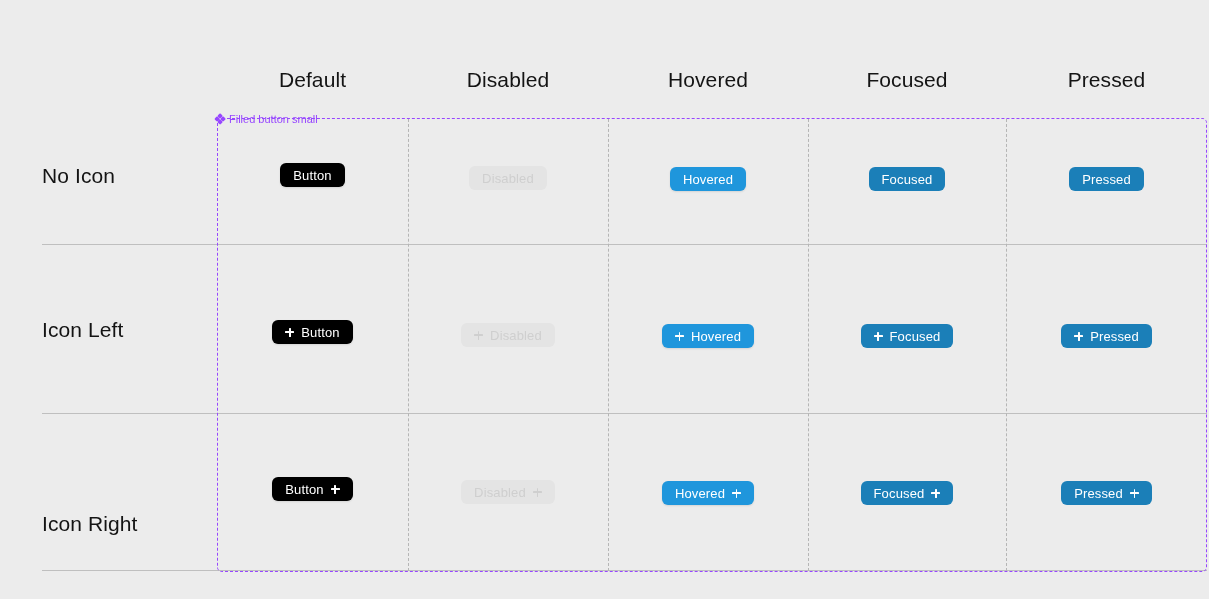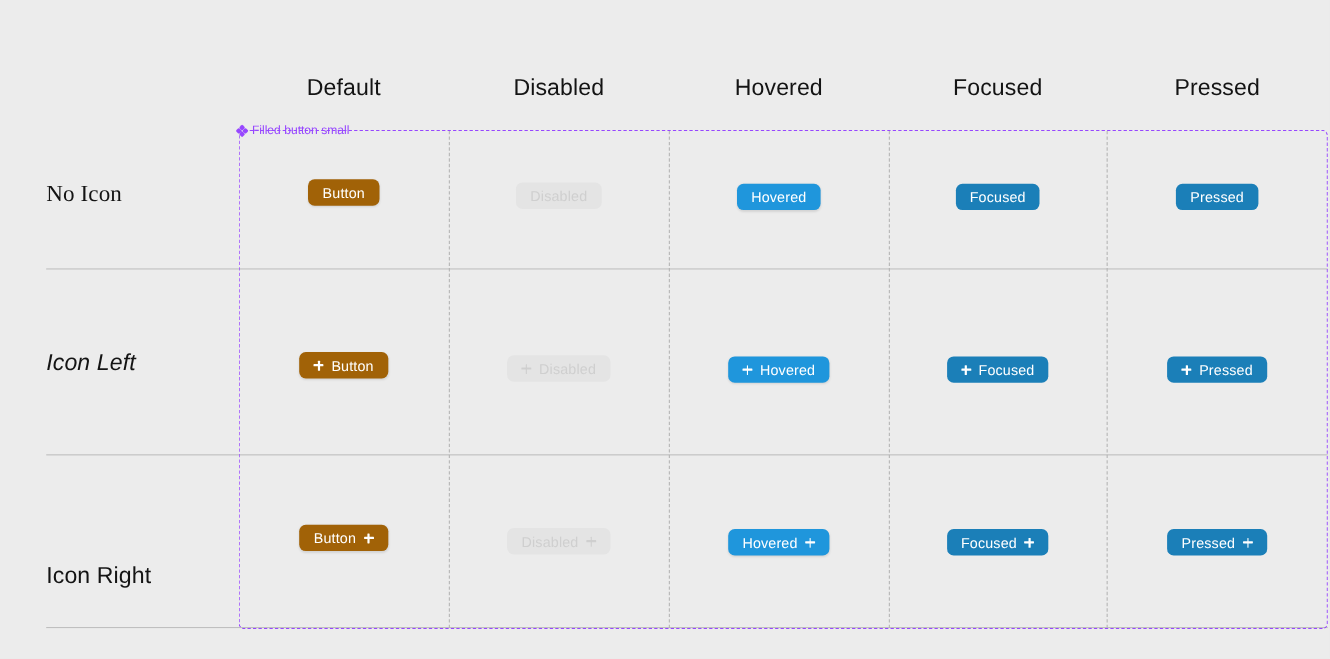--- a/index.html
+++ b/index.html
@@ -143,21 +143,21 @@
     font-size: 13px;
     font-weight: 400;
     letter-spacing: 0.15px;
     white-space: nowrap;
     cursor: pointer;
     box-sizing: border-box;
   }
   .btn .lbl { line-height: 1; }
 
   .btn-default {
-    background: #a16207;
+    background: #000000;
     color: #ffffff;
     box-shadow: 0 1px 2px rgba(0,0,0,0.10);
   }
   .btn-disabled {
     background: #e4e4e4;
     color: #cfcfcf;
     cursor: default;
   }
   .btn-hovered {
     background: #1f96dc;
@@ -204,22 +204,22 @@
 
   <div id="column-headers">
       <div class="col-header" style="left: 203px; width: 191px;">Default</div>
       <div class="col-header" style="left: 394px; width: 200px;">Disabled</div>
       <div class="col-header" style="left: 594px; width: 200px;">Hovered</div>
       <div class="col-header" style="left: 794px; width: 198px;">Focused</div>
       <div class="col-header" style="left: 992px; width: 201px;">Pressed</div>
     </div>
 
   <div id="row-labels">
-      <div class="row-label" style="top: 163px; font-family: Liberation Serif, serif;">No Icon</div>
-      <div class="row-label" style="top: 317px; font-style: italic;">Icon Left</div>
+      <div class="row-label" style="top: 163px;">No Icon</div>
+      <div class="row-label" style="top: 317px;">Icon Left</div>
       <div class="row-label" style="top: 471px; margin-top: 40px;">Icon Right</div>
     </div>
 
   <div id="separators">
       <div class="hrule" style="top: 244px;"></div>
       <div class="hrule" style="top: 413px;"></div>
       <div class="hrule" style="top: 570px;"></div>
     </div>
 
   <div id="component-label">

